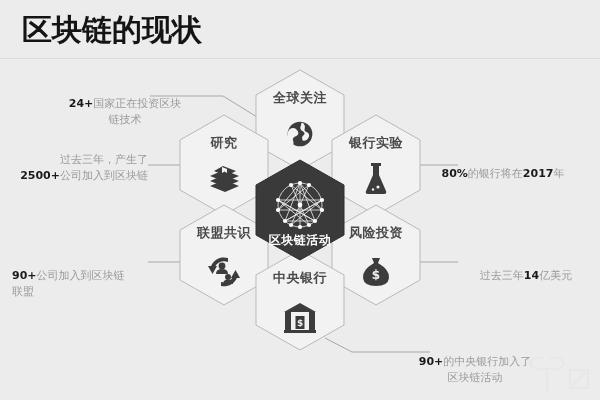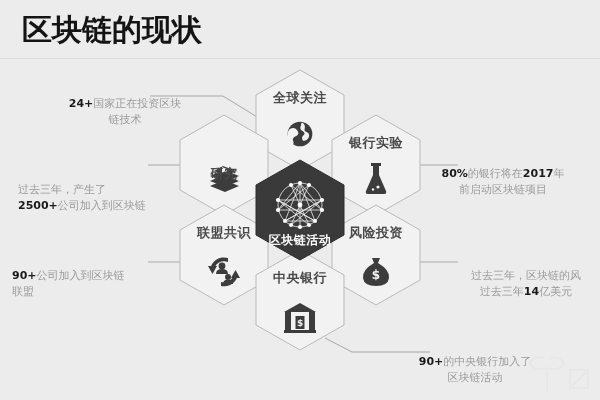--- a/index.html
+++ b/index.html
@@ -167,47 +167,45 @@
         <circle cx="9" cy="20" r="2.1"></circle>
           <circle cx="-9" cy="20" r="2.1"></circle>
         <circle cx="0" cy="0" r="2.4"></circle>
       </g>
     </g>
 
   </svg>
 
   <div id="cell-labels">
       <div class="cell-label" style="left: 300px; top: 98px;">全球关注</div>
-      <div class="cell-label" style="left: 224px; top: 143px; margin-top: 31px;">研究</div>
+      <div class="cell-label" style="left: 224px; top: 143px;">研究</div>
       <div class="cell-label" style="left: 376px; top: 143px;">银行实验</div>
       <div class="cell-label" style="left: 224px; top: 233px;">联盟共识</div>
       <div class="cell-label" style="left: 376px; top: 233px;">风险投资</div>
       <div class="cell-label" style="left: 300px; top: 278px;">中央银行</div>
       <div class="cell-label center" style="left: 300px; top: 240px;">区块链活动</div>
     </div>
 
   <div id="notes">
       <div class="note c" style="left: 66px; top: 72px; width: 118px; text-align: center;">
         <div><b>24+</b><span>国家正在投资区块</span></div>
         <div><span>链技术</span></div>
       </div>
-      <div class="note c" style="left: 18px; top: 158px; width: 130px; text-align: left;">
+      <div class="note c" style="left: 18px; top: 128px; width: 130px; text-align: right;">
         <div><span>过去三年，产生了</span></div>
         <div><b>2500+</b><span>公司加入到区块链</span></div>
       </div>
       <div class="note c" style="left: 12px; top: 244px; width: 136px; text-align: left;">
         <div><b>90+</b><span>公司加入到区块链</span></div>
         <div><span>联盟</span></div>
       </div>
       <div class="note c" style="left: 436px; top: 142px; width: 134px; ">
         <div><b>80%</b><span>的银行将在</span><b>2017</b><span>年</span></div>
-        <div><span>前启动区块链项目</span></div>
       </div>
       <div class="note c" style="left: 458px; top: 244px; width: 136px; text-align: center;">
-        <div><span>过去三年，区块链的风</span></div>
         <div><span>过去三年</span><b>14</b><span>亿美元</span></div>
       </div>
       <div class="note c" style="left: 400px; top: 330px; width: 150px; ">
         <div><b>90+</b><span>的中央银行加入了</span></div>
         <div><span>区块链活动</span></div>
       </div>
     </div>
 
   <svg id="watermark" viewBox="0 0 70 46">
     <g fill="none" stroke="#dfdfdf" stroke-width="2">

